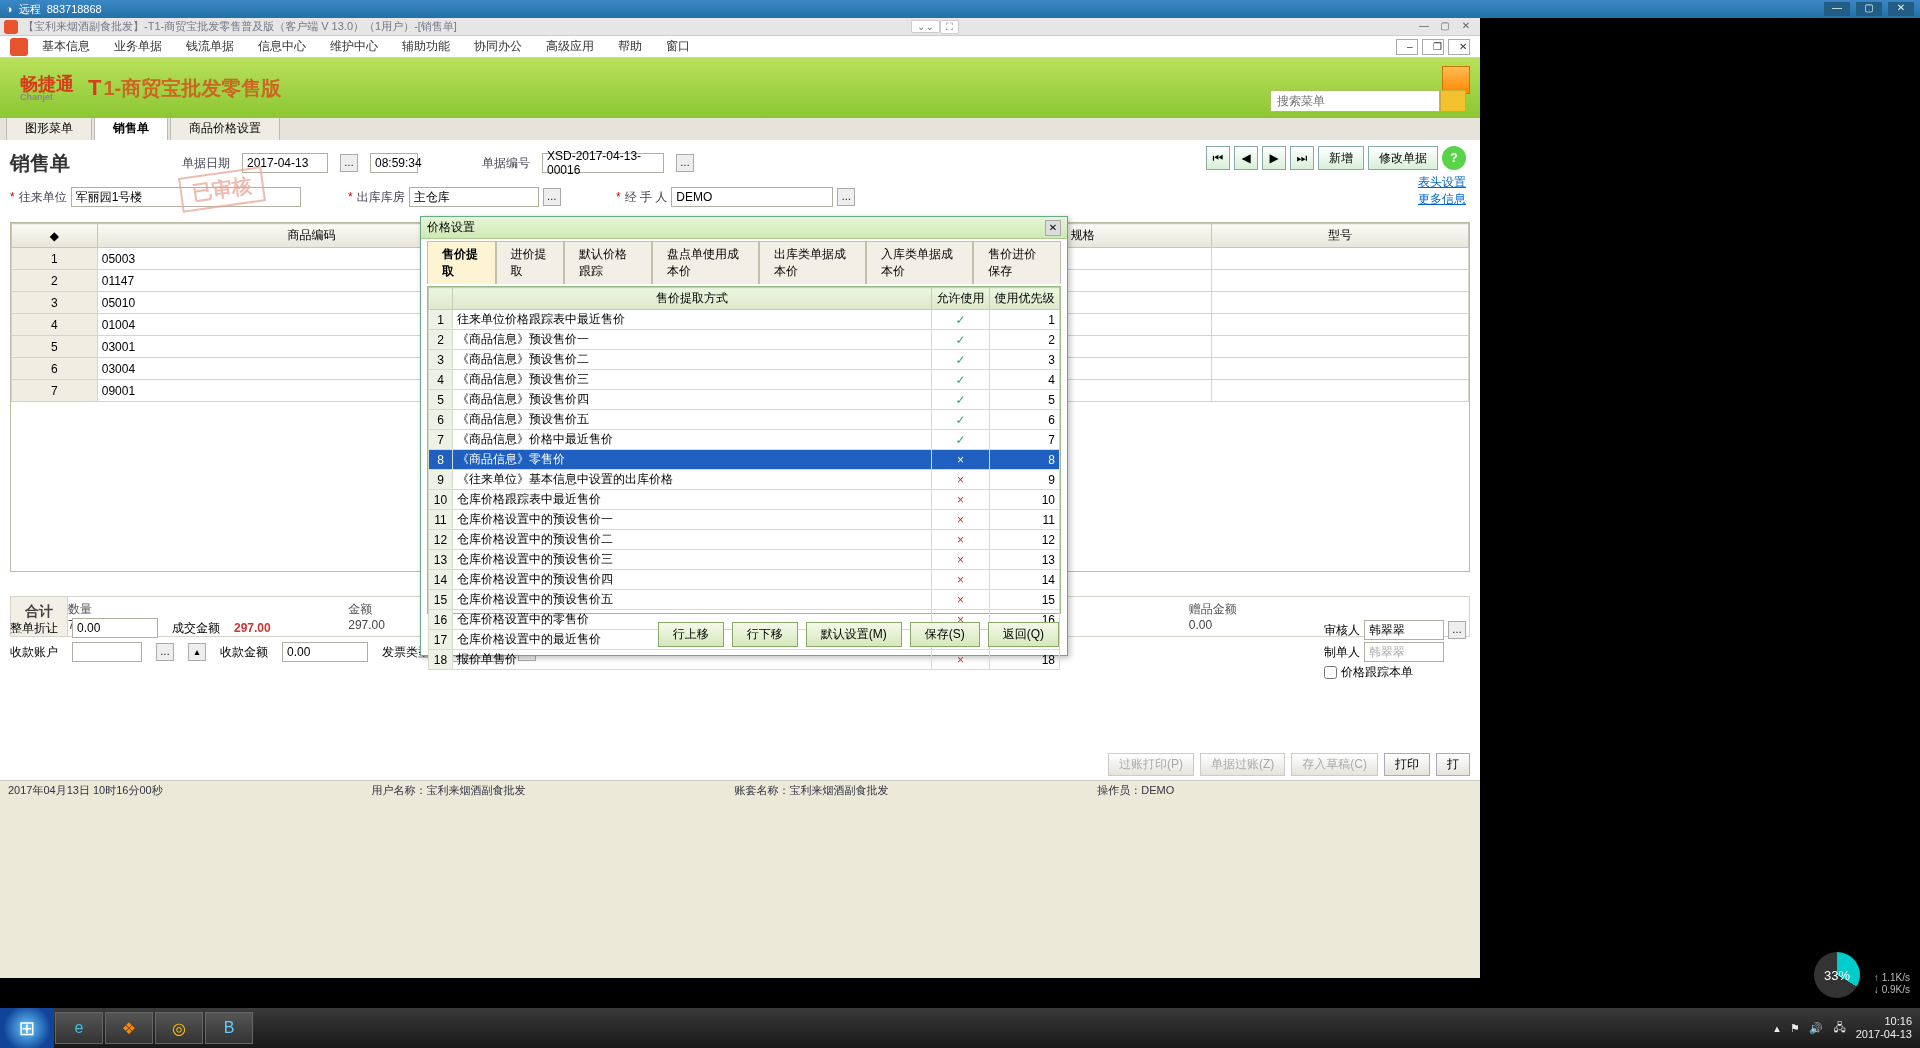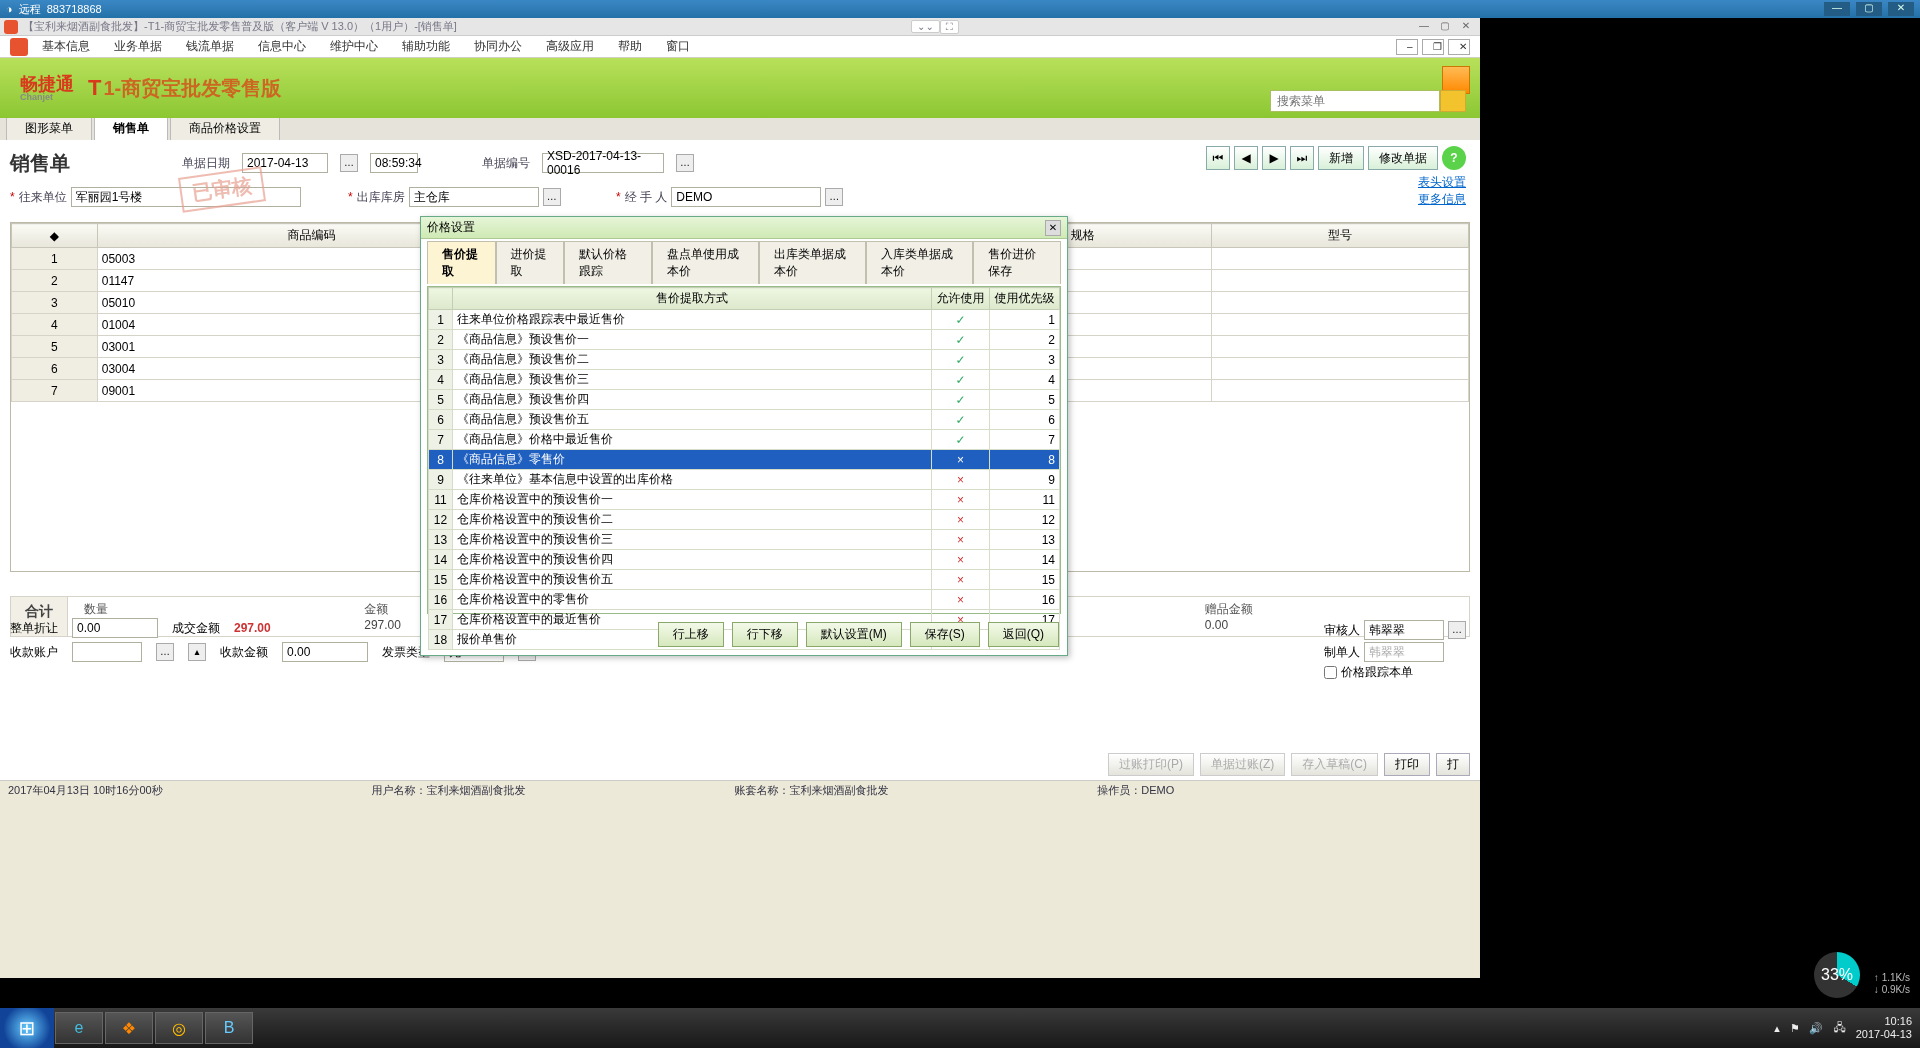--- a/index.html
+++ b/index.html
@@ -60,21 +60,21 @@
   .grid { position:absolute; left:10px; top:82px; right:10px; height:350px; border:1px solid #bcbaa6; background:#fff;}
   .grid table { border-collapse:collapse; width:100%; font-size:12px;}
   .grid th { background:linear-gradient(#fafaf5,#e8e6da); border:1px solid #c8c6ba; padding:3px 4px; font-weight:normal; }
   .grid td { border:1px solid #d6d4c8; padding:2px 4px; height:16px;}
   .grid td.rn { background:#f0eee3; text-align:center; width:20px;}
   .grid td.c1{width:100px;} .grid td.c2{width:100px;} .grid td.c3{width:60px;} .grid td.c4{width:60px;}
   
   
   .totals { position:absolute; left:10px; right:10px; top:456px; background:#fff; display:flex; border:1px solid #d6d4c8;}
   .totals .tlab { background:#f2f0e6; padding:6px 14px; font-size:14px; font-weight:bold; color:#444; border-right:1px solid #d6d4c8;}
-  .totals .cell { flex:1; padding:4px 16px; font-size:12px;}
+  .totals .cell { flex:1; padding:4px 0; font-size:12px;}
   .totals .cell .k{color:#555;} .totals .cell .v{color:#444;}
   
   .belowrow { position:absolute; left:10px; top:478px; display:flex; align-items:center; gap:14px; font-size:12px;}
   .belowrow .amt { color:#c33; font-weight:bold;}
   
   .rightfields { position:absolute; right:14px; top:478px; text-align:right; font-size:12px;}
   .rightfields .row{display:flex;align-items:center;justify-content:flex-start;gap:4px;margin:2px 0;}
   
   .footbtns { position:absolute; right:10px; bottom:4px; display:flex; gap:6px;}
   .fbtn { padding:2px 10px; border:1px solid #aab; background:linear-gradient(#fff,#e4e4dc); font-size:12px;}
@@ -100,21 +100,21 @@
   .mbtn { padding:3px 14px; border:1px solid #8aa86a; background:linear-gradient(#f3f9e9,#d6e8bd); font-size:12px;}
   
   .statusbar { height:20px; background:#ece9d8; border-top:1px solid #ccc; display:flex; align-items:center; font-size:11px; color:#334; padding:0 8px; gap:40px;}
   
   .taskbar { position:absolute; left:0; bottom:0; right:0; height:40px; background:linear-gradient(#3a3a3a,#181818); display:flex; align-items:center; padding:0;}
   .taskbar .start { width:54px;height:40px;background:radial-gradient(circle,#6cf,#149 70%);display:flex;align-items:center;justify-content:center;}
   .taskbar .tic { width:48px;height:32px;margin:0 1px;background:linear-gradient(#555,#333);border:1px solid #666;display:flex;align-items:center;justify-content:center;font-size:16px;}
   .taskbar .spacer{flex:1}
   .tray { color:#eee; font-size:11px; display:flex; align-items:center; gap:10px; padding-right:8px;}
   .clock { text-align:right; line-height:1.15;}
-  .radial { position:absolute; right:60px; bottom:50px; width:46px;height:46px;border-radius:50%;background:conic-gradient(#0cc 0 120deg,#333 120deg 360deg);display:flex;align-items:center;justify-content:center;color:#fff;font-size:16px;}
+  .radial { position:absolute; right:60px; bottom:50px; width:46px;height:46px;border-radius:50%;background:conic-gradient(#0cc 0 120deg,#333 120deg 360deg);display:flex;align-items:center;justify-content:center;color:#fff;font-size:13px;}
   .netind { position:absolute; right:10px; bottom:52px; color:#bbb; font-size:10px; text-align:right; line-height:1.2;}
 </style>
 </head>
 <body>
 
 <div class="outer-title">
   <span>◑</span>
   <span>远程</span>
   <span>883718868</span>
   <span class="spacer"></span>
@@ -210,21 +210,21 @@
       </div>
       <div class="w2">
         <span class="req">*</span>
           <span class="lbl">出库库房</span>
         <span class="inp" style="width:130px">主仓库</span>
         <span class="dots">…</span>
       </div>
       <div class="w2">
         <span class="req">*</span>
           <span class="lbl">经 手 人</span>
-        <span class="inp" style="width:150px">DEMO</span>
+        <span class="inp" style="width:162px">DEMO</span>
         <span class="dots">…</span>
       </div>
     </div>
 
     <div class="hdrlinks">
       <a>表头设置</a>
       <a>更多信息</a>
     </div>
 
     <div class="grid">
@@ -430,20 +430,26 @@
                 <td class="rn">8</td>
                 <td>《商品信息》零售价</td>
                 <td class="chk x">×</td>
                 <td class="pr">8</td>
               </tr>
               <tr>
                 <td class="rn">9</td>
                 <td>《往来单位》基本信息中设置的出库价格</td>
                 <td class="chk x">×</td>
                 <td class="pr">9</td>
+              </tr>
+              <tr>
+                <td class="rn">10</td>
+                <td>仓库价格跟踪表中最近售价</td>
+                <td class="chk x">×</td>
+                <td class="pr">10</td>
               </tr>
               <tr>
                 <td class="rn">11</td>
                 <td>仓库价格设置中的预设售价一</td>
                 <td class="chk x">×</td>
                 <td class="pr">11</td>
               </tr>
               <tr>
                 <td class="rn">12</td>
                 <td>仓库价格设置中的预设售价二</td>

